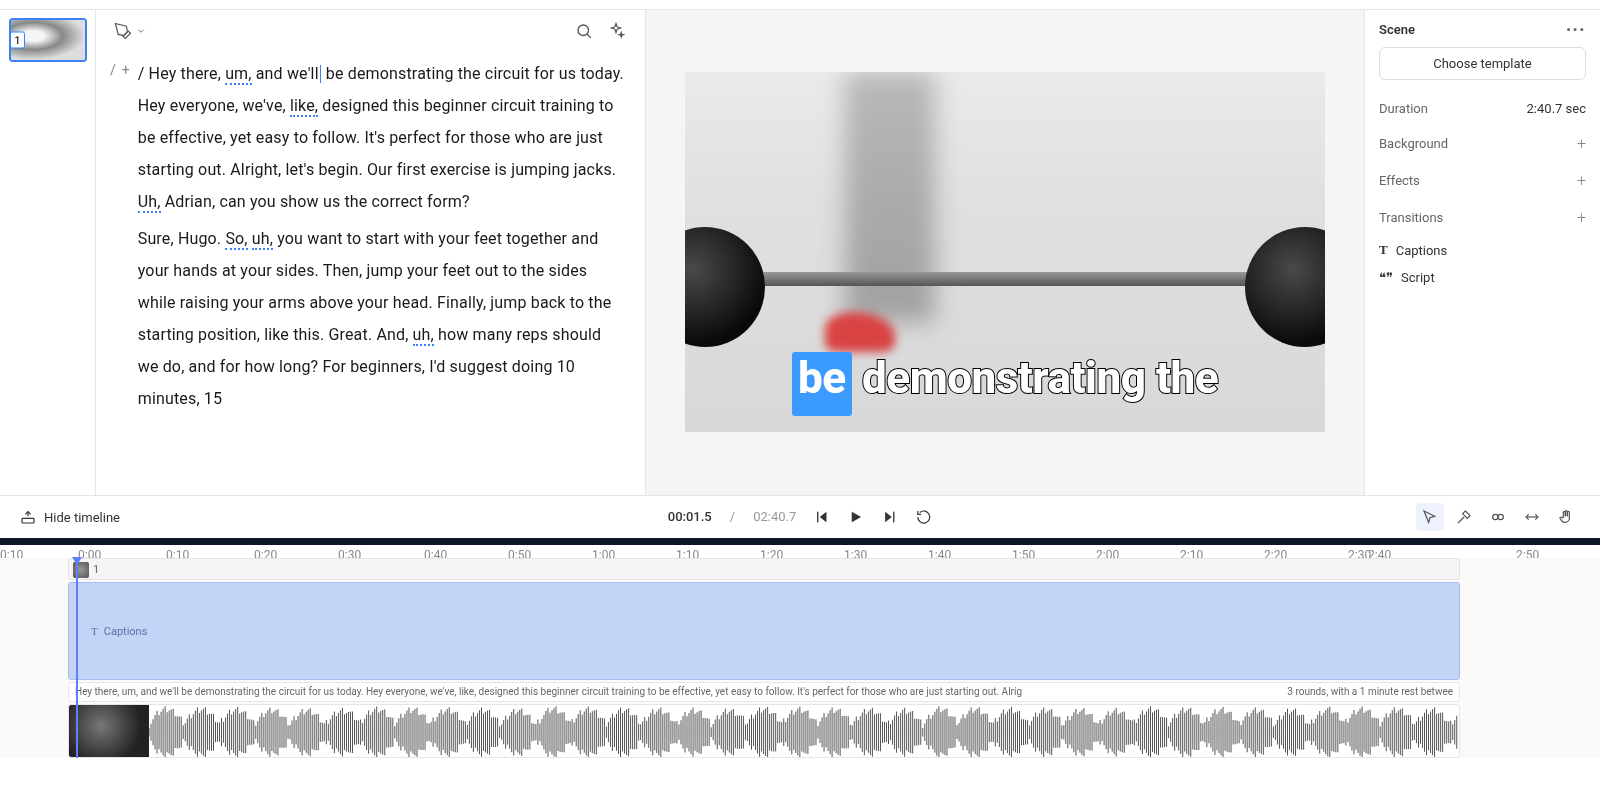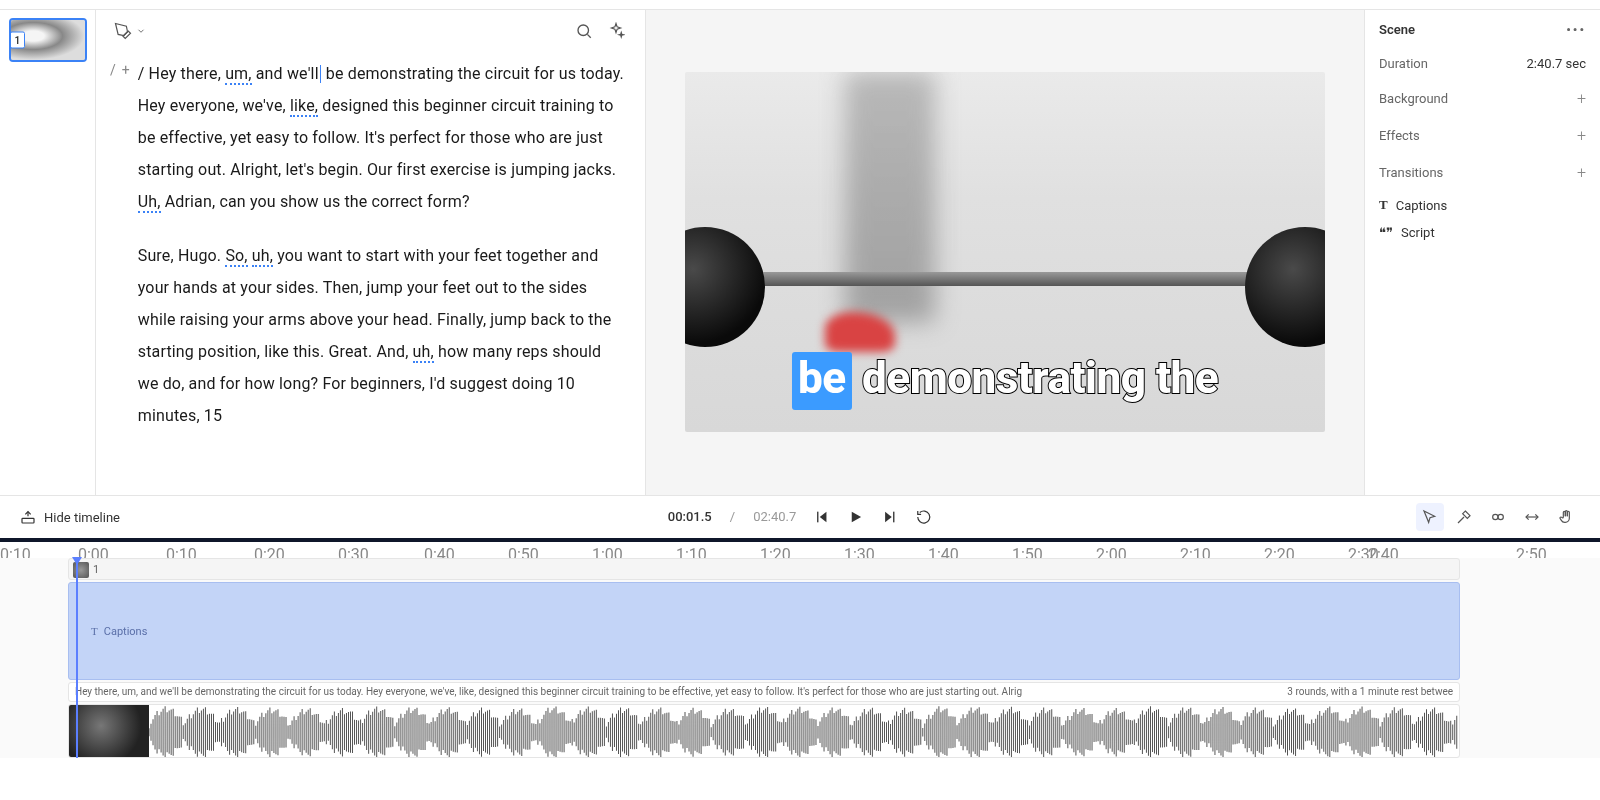--- a/index.html
+++ b/index.html
@@ -11,51 +11,51 @@
 .thumb::before{content:"";position:absolute;inset:0;background:radial-gradient(ellipse at 30% 40%,#f5f5f5 15%,#888 40%,#ddd 70%)}
 .thumb-num{position:absolute;left:-1px;top:50%;transform:translateY(-50%);background:#fff;color:#333;font-size:10px;font-weight:600;padding:2px 4px;border:1px solid #3b82f6;border-radius:2px;z-index:2}
 .centercol{width:550px;border-right:1px solid #e5e5e5;padding:12px 20px 12px 14px;overflow:hidden;position:relative}
 .center-tools{display:flex;align-items:center;justify-content:space-between;margin-bottom:18px;padding-left:4px}
 .pen-group{display:flex;align-items:center;gap:4px;color:#555}
 .right-tools{display:flex;gap:14px;color:#555}
 .speaker-label{color:#888;font-size:14px;margin-left:44px;margin-bottom:6px}
 .script-row{display:flex;gap:8px}
 .script-gutter{display:flex;gap:6px;color:#888;font-size:14px;padding-top:4px}
 .script-body{flex:1;font-size:16px;line-height:2.0;color:#1a1a1a;letter-spacing:0.01em}
-.para2{margin-top:22px}
+.para2{margin-top:5px}
 .ul{border-bottom:2px dotted #3b82f6}
 .cursor{display:inline-block;width:1px;height:18px;background:#3b82f6;vertical-align:text-bottom;margin:0 1px}
 .previewcol{flex:1;background:#f5f5f5;display:flex;align-items:flex-start;justify-content:center;padding-top:62px;position:relative}
 .vprev{width:640px;height:360px;position:relative;background:linear-gradient(180deg,#eaeaea 0%,#e0e0e0 35%,#d8d8d8 100%);overflow:hidden;border-radius:2px}
 .weight-l,.weight-r{position:absolute;top:155px;width:120px;height:120px;border-radius:50%;background:radial-gradient(circle at 40% 35%,#4a4a4a,#0a0a0a 70%)}
 .weight-l{left:-40px}.weight-r{right:-40px}
 .bar{position:absolute;top:200px;left:0;right:0;height:14px;background:linear-gradient(180deg,#999,#555)}
 .shoe{position:absolute;top:240px;left:140px;width:70px;height:40px;background:#d94343;border-radius:40% 60% 20% 20%;filter:blur(5px)}
 .legblur{position:absolute;top:0;left:160px;width:90px;height:250px;background:linear-gradient(180deg,#888 0%,#777 50%,#666 100%);filter:blur(12px);opacity:0.5}
 .caption{position:absolute;bottom:28px;left:50%;transform:translateX(-50%);font-size:44px;font-weight:800;color:#fff;white-space:nowrap;letter-spacing:-0.5px}
 .caption span{color:#fff;-webkit-text-stroke:2px #000;paint-order:stroke fill}
-.caption .hl{background:#3b9bff;padding:0 6px 6px;border-radius:3px;-webkit-text-stroke:0;color:#fff}
+.caption .hl{background:#3b9bff;padding:0 6px 12px;border-radius:3px;-webkit-text-stroke:0;color:#fff}
 .rightpanel{width:236px;border-left:1px solid #e5e5e5;background:#fff;padding:12px 14px;font-size:13px;color:#333}
 .rp-head{display:flex;justify-content:space-between;align-items:center;font-weight:600;margin-bottom:10px}
 .rp-btn{border:1px solid #ddd;border-radius:6px;padding:8px;text-align:center;font-size:13px;margin-bottom:12px;cursor:pointer}
 .rp-row{display:flex;justify-content:space-between;align-items:center;padding:9px 0;color:#666;font-size:13px}
 .rp-row .val{color:#333}
 .rp-sec{font-weight:600;color:#333;padding:10px 0 6px}
 .layer-row{display:flex;align-items:center;gap:8px;padding:6px 0;font-size:13px;color:#333}
 .plus{color:#888;font-size:16px;font-weight:300}
 .bottom{border-top:1px solid #e5e5e5}
 .controls{height:42px;display:flex;align-items:center;padding:0 20px;position:relative}
 .hide-tl{display:flex;align-items:center;gap:8px;font-size:13px;color:#333;cursor:pointer}
 .transport{position:absolute;left:50%;transform:translateX(-50%);display:flex;align-items:flex-start;gap:18px;font-size:13px}
 .time-cur{color:#333;font-weight:500}.time-sep{color:#999}.time-dur{color:#999}
 .tctl{color:#333;display:flex;align-items:center}
 .right-ctls{margin-left:auto;display:flex;gap:6px}
 .tool{width:28px;height:28px;display:flex;align-items:center;justify-content:center;border-radius:4px;color:#555}
 .tool.active{background:#eef2ff}
-.ruler{height:20px;position:relative;font-size:16px;color:#888;border-top:4px solid #0f172a}
+.ruler{height:20px;position:relative;font-size:12px;color:#888;border-top:7px solid #0f172a}
 .tick{position:absolute;top:3px}
 .tl-body{position:relative;background:#fafafa}
 .scene-track{height:22px;background:#f5f5f5;border:1px solid #e5e5e5;margin-left:68px;margin-right:140px;border-radius:3px;font-size:11px;color:#666;display:flex;align-items:center;padding-left:24px;position:relative}
 .scene-track::before{content:"";position:absolute;left:4px;top:3px;width:16px;height:16px;background:radial-gradient(circle,#999,#555);border-radius:2px}
 .cap-track{height:98px;background:#c3d4f7;border:1px solid #a8bef0;margin-left:68px;margin-right:140px;margin-top:2px;border-radius:3px;font-size:11px;color:#5a6fa8;display:flex;align-items:center;padding-left:22px;gap:6px}
 .text-track{height:20px;background:#fff;border:1px solid #e5e5e5;margin-left:68px;margin-right:140px;margin-top:2px;border-radius:3px;font-size:10px;color:#666;padding:3px 6px;white-space:nowrap;overflow:hidden;display:flex}
 .text-track .seg2{margin-left:auto}
 .wave-track{height:54px;margin-left:68px;margin-right:140px;margin-top:2px;border:1px solid #e5e5e5;border-radius:3px;position:relative;overflow:hidden;background:#fff}
 .wave-thumb{position:absolute;left:0;top:0;width:80px;height:100%;background:radial-gradient(circle at 40% 40%,#777,#222 70%)}
 .wave{position:absolute;left:80px;right:0;top:0;bottom:0}
@@ -124,20 +124,21 @@
         <span>the</span>
       </div>
     </div>
   </div>
 
   <div class="rightpanel">
     <div class="rp-head">
       <span>Scene</span>
       <span style="letter-spacing:2px;color:#666">•••</span>
     </div>
+    <div class="rp-btn">Choose template</div>
     <div class="rp-row">
       <span>Duration</span>
       <span class="val">2:40.7 sec</span>
     </div>
     <div class="rp-row">
       <span>Background</span>
         <span class="plus">+</span>
     </div>
     <div class="rp-row">
       <span>Effects</span>

